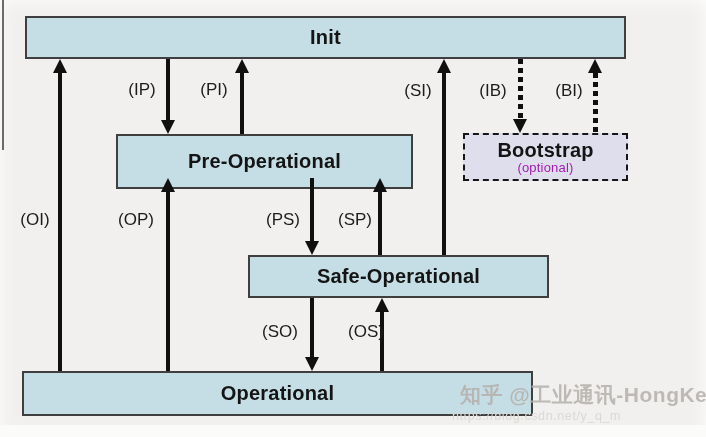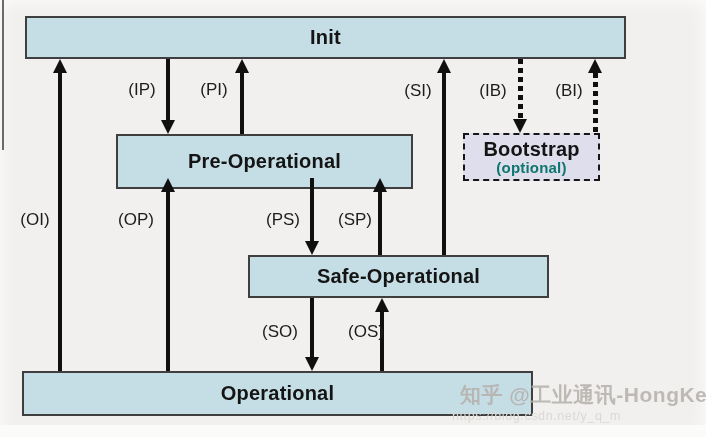--- a/index.html
+++ b/index.html
@@ -29,29 +29,29 @@
     color: #141414;
     letter-spacing: 0.2px;
     text-align: center;
   }
   #box-init      { left: 25px;  top: 16px;  width: 601px; height: 43px; }
   #box-preop     { left: 116px; top: 134px; width: 297px; height: 55px; }
   #box-safeop    { left: 248px; top: 255px; width: 301px; height: 43px; }
   #box-op        { left: 22px;  top: 371px; width: 511px; height: 45px; }
 
   #box-bootstrap {
-    left: 463px; top: 133px; width: 137px; height: 48px;
+    left: 463px; top: 133px; width: 165px; height: 48px;
     background: #dfdeec;
     border: 2px dashed #161616;
     flex-direction: column;
     justify-content: center;
     line-height: 1.05;
   }
   #box-bootstrap .bs-title { font-size: 20px; font-weight: bold; }
-  #box-bootstrap .bs-note  { font-size: 15px; font-weight: bold; color: #0f766e; }
+  #box-bootstrap .bs-note  { font-size: 13px; font-weight: normal; color: #a21caf; }
 
   
   .arrow {
     position: absolute;
     width: 14px;
     display: flex;
     flex-direction: column;
     align-items: center;
   }
   .arrow .line { width: 4px; flex: 1 1 auto; background: #101010; }

